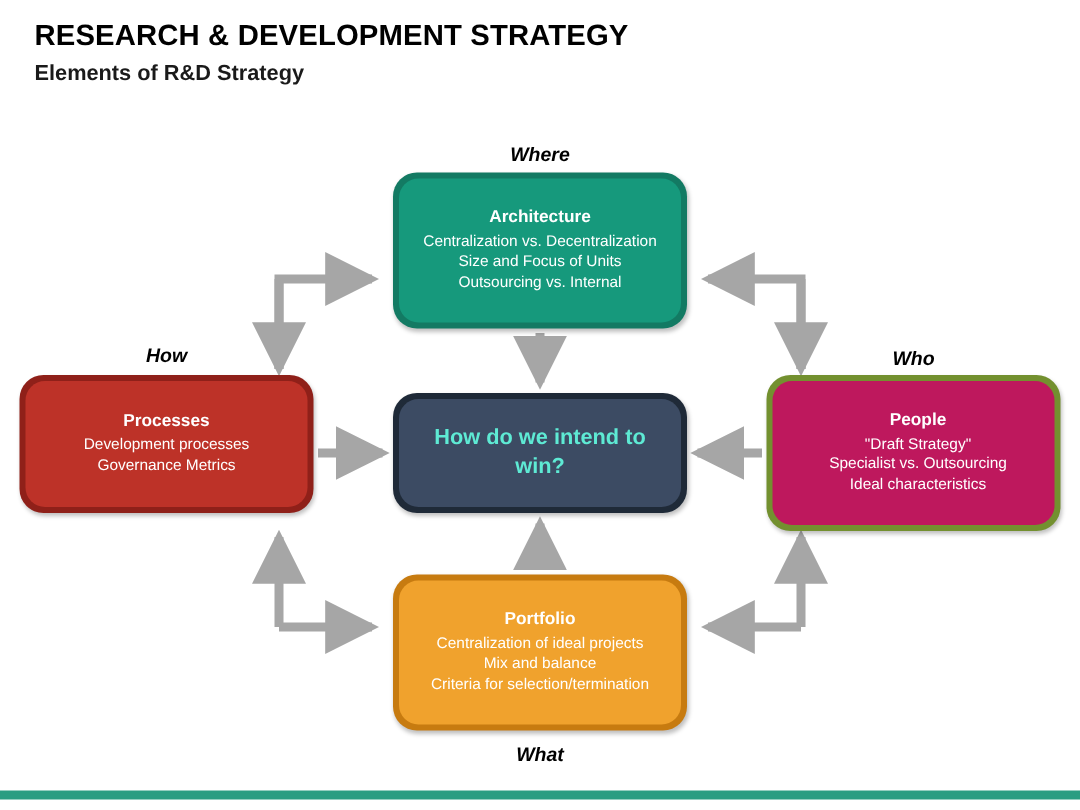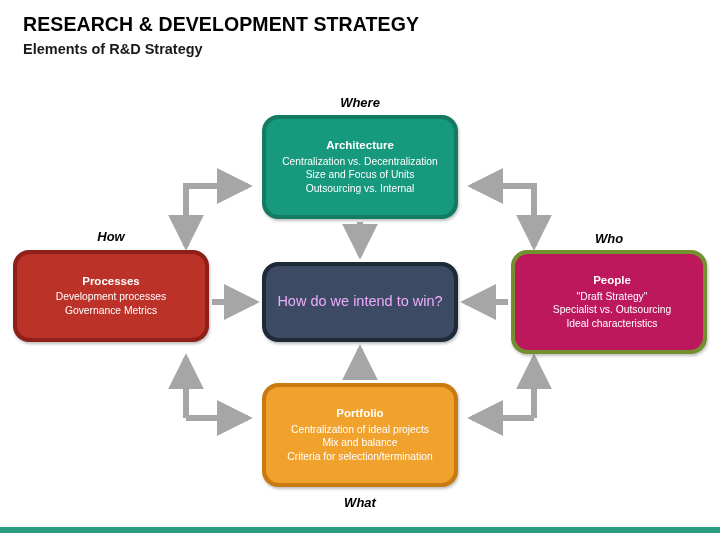--- a/index.html
+++ b/index.html
@@ -94,23 +94,23 @@
     width: 196px;
     height: 80px;
     background: #1f2a38;
     box-shadow: 1px 2px 3px rgba(0,0,0,0.25);
   }
   #node-center .node-inner {
     background: #3c4b63;
   }
   #center-text {
     font-size: 14.5px;
-    font-weight: normal;
+    font-weight: bold;
     line-height: 1.32;
-    color: #f0abfc;
+    color: #5eead4;
   }
 
   
   #node-architecture {
     left: 262px;
     top: 115px;
     width: 196px;
     height: 104px;
     background: #137a63;
     box-shadow: 1px 2px 3px rgba(0,0,0,0.25);

